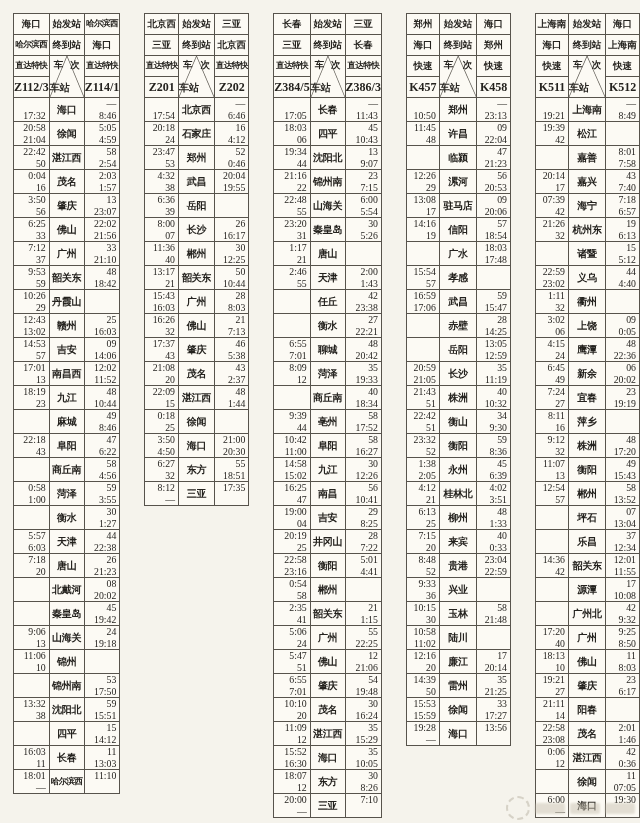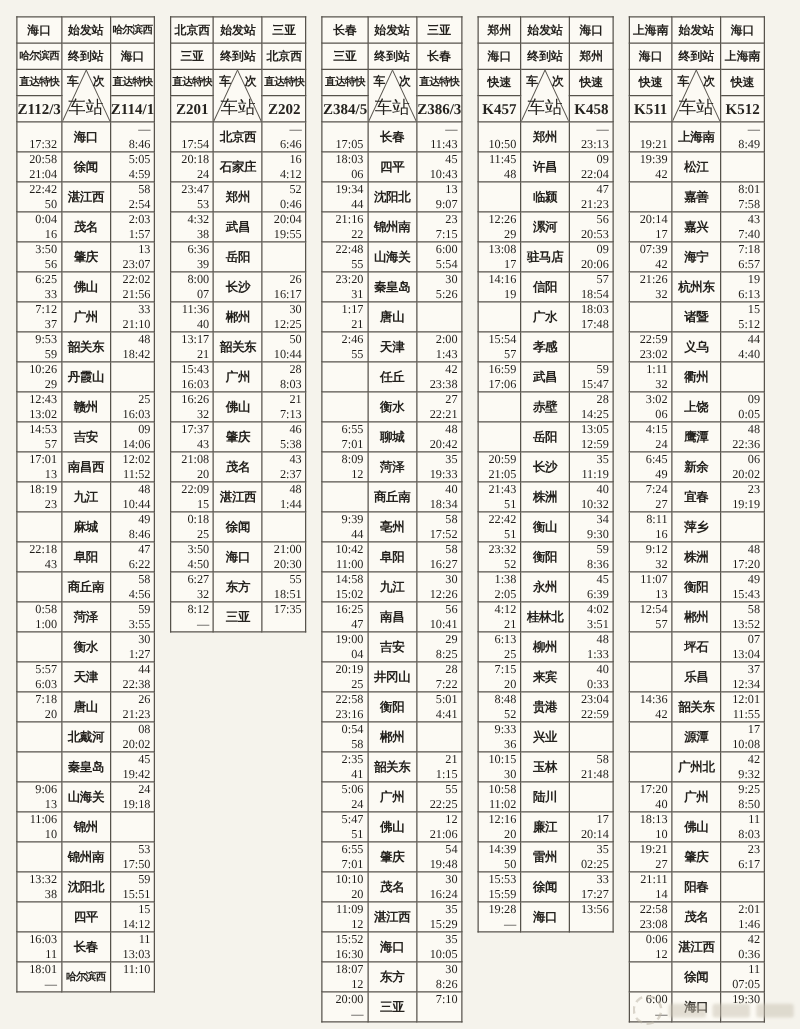--- a/index.html
+++ b/index.html
@@ -1,29 +1,29 @@
 <!DOCTYPE html>
 <html><head>
 <meta charset="utf-8">
 <style>
   html,body{margin:0;padding:0}
   body{width:640px;height:823px;background:#f5f3ec;position:relative;overflow:hidden;
        font-family:"Liberation Serif","DejaVu Serif",serif;color:#24221e}
-  .tables{display:flex;align-items:flex-start;padding:13px 0 0 13px;gap:12px}
+  .tables{display:flex;align-items:flex-start;padding:13px 0 0 13px;gap:24px}
   table.tt{border-collapse:collapse;background:#fcfaf4;table-layout:fixed;border:1px solid #57534c}
   table.tt td{border:1px solid #57534c;padding:0;vertical-align:middle}
   .hd{height:20px;text-align:center;font-weight:bold;font-size:9.5px;white-space:nowrap;overflow:hidden}
   .hd.small{font-size:8.5px;letter-spacing:-0.5px}
   .trn{height:20px;text-align:center;font-weight:bold;font-size:12px;white-space:nowrap}
   .cross{position:relative;height:41px}
   .cross svg{position:absolute;left:0;top:0;width:100%;height:100%}
   .cross line{stroke:#57534c;stroke-width:1.3}
   .c-tl{position:absolute;top:3px;left:4px;font-size:9.5px;font-weight:bold}
   .c-tr{position:absolute;top:3px;right:4px;font-size:9.5px;font-weight:bold}
-  .c-b{position:absolute;bottom:2px;left:0;right:0;text-align:center;font-size:14px;font-weight:normal}
+  .c-b{position:absolute;bottom:2px;left:0;right:0;text-align:left;font-size:10px;font-weight:bold}
   .st{text-align:center;font-size:10px;font-weight:bold;letter-spacing:-0.3px;white-space:nowrap;overflow:hidden}
   .st.long{font-size:8.5px;letter-spacing:-0.6px}
   td.tm{height:23px}
   .tm div{height:11.5px;line-height:11.5px;text-align:right;padding-right:3px;
           font-size:9.8px;color:#1f1d1a;white-space:nowrap}
   .wm{position:absolute;right:5px;bottom:3px;display:flex;align-items:center;gap:5px;opacity:.5}
   .wm-circle{width:20px;height:20px;border:2px dashed #b9b2a3;border-radius:50%}
   .wm-bar{width:30px;height:11px;background:#c9c2b2;border-radius:2px;filter:blur(1.2px)}
 </style>
 </head>
@@ -1273,21 +1273,21 @@
           </td>
         </tr>
         <tr>
           <td class="tm">
             <div>14:39</div>
             <div>50</div>
           </td>
           <td class="st">雷州</td>
           <td class="tm">
             <div>35</div>
-            <div>02:25</div>
+            <div>21:25</div>
           </td>
         </tr>
         <tr>
           <td class="tm">
             <div>15:53</div>
             <div>15:59</div>
           </td>
           <td class="st">徐闻</td>
           <td class="tm">
             <div>33</div>

